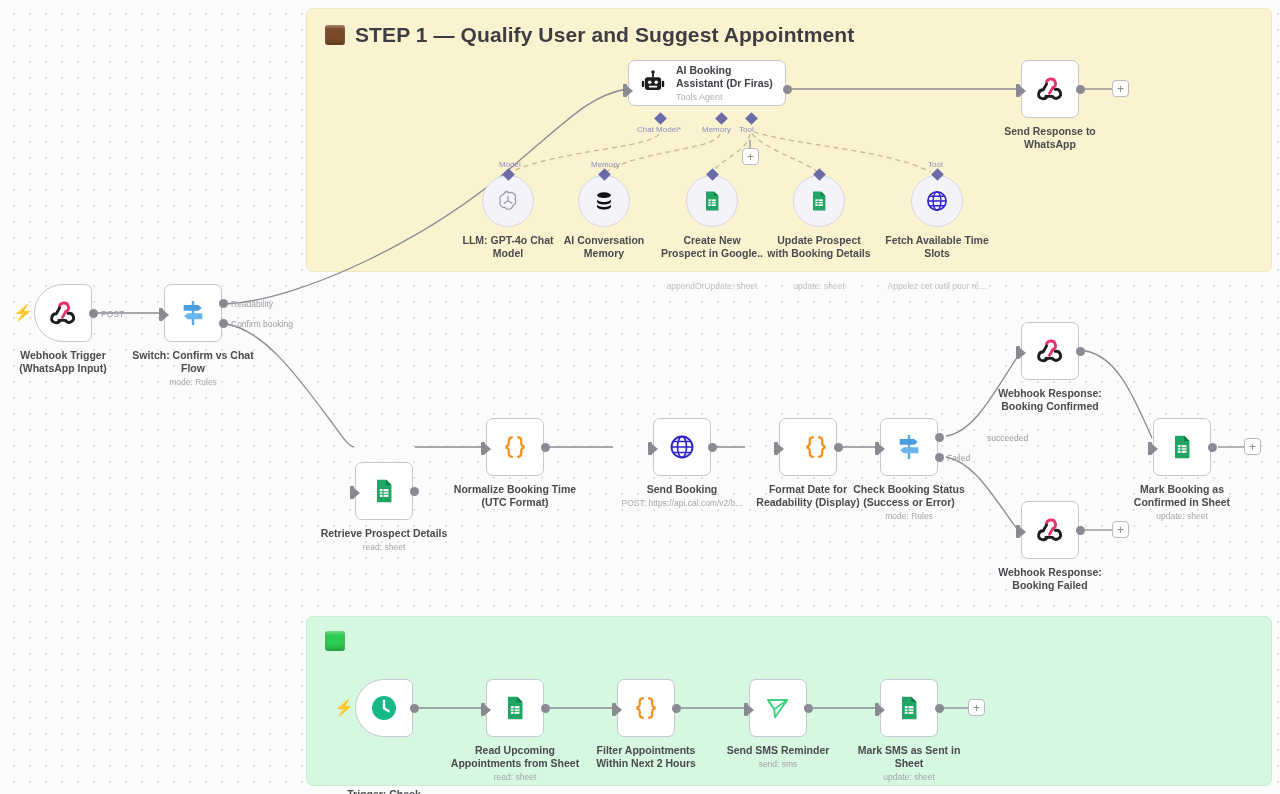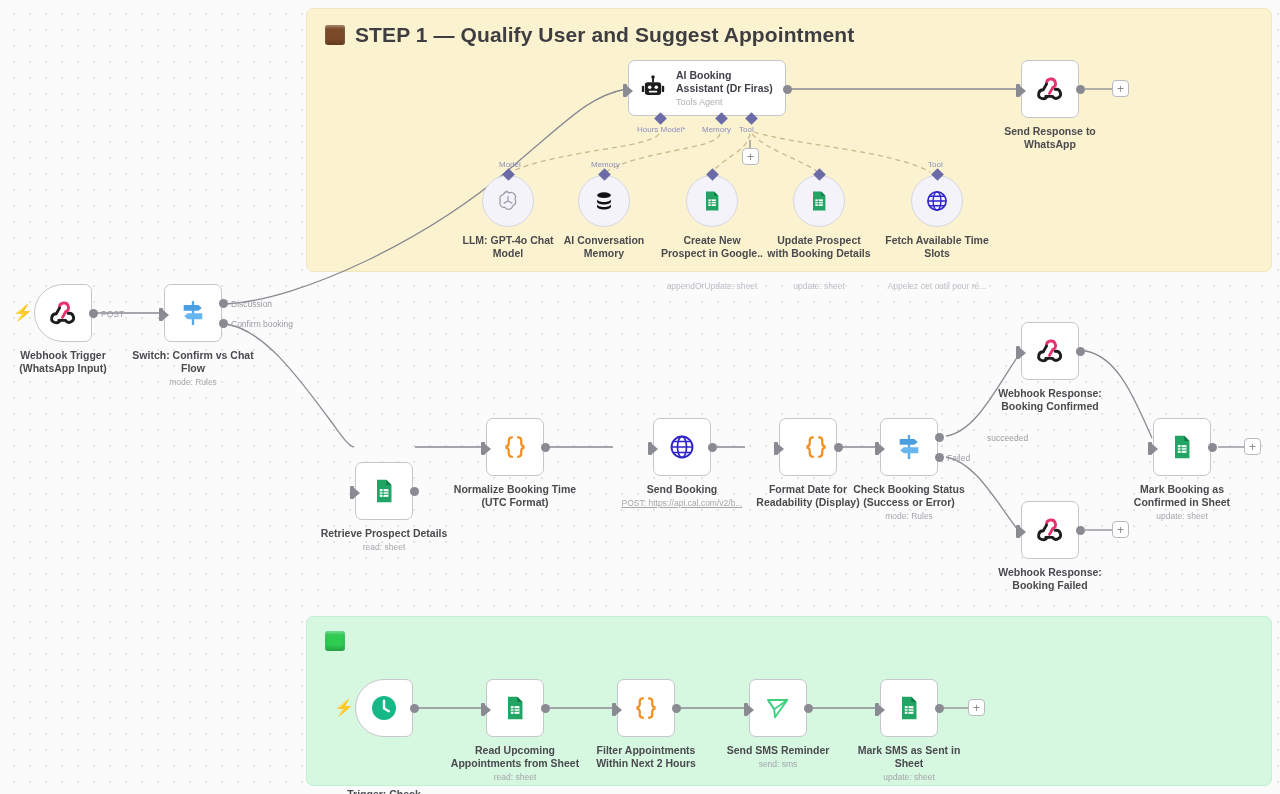--- a/index.html
+++ b/index.html
@@ -281,50 +281,50 @@
 (WhatsApp Input)</div>
   </div>
 
   <div class="node" style="left:164px; top:284px;">
     <svg class="icon" width="32" height="32" viewBox="0 0 24 24">
       <rect x="11.1" y="3" width="1.8" height="18" fill="#5aa9e6"></rect>
       <path d="M5 6h11l2.6 2.2L16 10.4H5z" fill="#4a9ee0"></path>
       <path d="M19 12.2H8l-2.6 2.2L8 16.6h11z" fill="#69b6ef"></path>
     </svg>
     <div class="port" style="left:54px; top:14px;"></div>
-    <span class="port-label" style="left:66px; top:14px;">Discussion</span>
+    <span class="port-label" style="left:66px; top:14px;">Readability</span>
     <div class="port" style="left:54px; top:34px;"></div>
     <span class="port-label" style="left:66px; top:34px;">Confirm booking</span>
     <div class="port-in" style="left:-6px; top:23px;"></div>
     <div class="label">Switch: Confirm vs Chat
 Flow</div>
     <div class="sublabel" style="top:92px;">mode: Rules</div>
   </div>
 
-  <div class="node wide" style="left:628px; top:60px; width:158px; height:56px;">
+  <div class="node wide" style="left:628px; top:60px; width:158px; height:46px;">
     <svg class="icon" width="28" height="28" viewBox="0 0 24 24" style="flex:0 0 auto;">
       <rect x="5" y="7" width="14" height="11" rx="2.5" fill="#1d1d1d"></rect>
       <rect x="11.2" y="3" width="1.6" height="4" fill="#1d1d1d"></rect>
       <circle cx="12" cy="2.6" r="1.5" fill="#1d1d1d"></circle>
       <rect x="2.4" y="10" width="2" height="5.5" rx="1" fill="#1d1d1d"></rect>
       <rect x="19.6" y="10" width="2" height="5.5" rx="1" fill="#1d1d1d"></rect>
       <circle cx="9.2" cy="11.4" r="1.5" fill="#fff"></circle>
       <circle cx="14.8" cy="11.4" r="1.5" fill="#fff"></circle>
       <rect x="8.4" y="14.4" width="7.2" height="1.5" rx="0.6" fill="#fff"></rect>
     </svg>
     <div>
       <div class="agent-title">AI Booking
 Assistant (Dr Firas)</div>
       <div class="agent-sub">Tools Agent</div>
     </div>
     <div class="port-in" style="left:-6px; top:23px;"></div>
     <div class="port" style="left:154px; top:24px;"></div>
 
     <div class="diamond" style="left:27px; top:53px;"></div>
-    <span class="diamond-label" style="left:8px; top:64px;">Hours Model*</span>
+    <span class="diamond-label" style="left:8px; top:64px;">Chat Model*</span>
     <div class="diamond" style="left:88px; top:53px;"></div>
     <span class="diamond-label" style="left:73px; top:64px;">Memory</span>
     <div class="diamond" style="left:118px; top:53px;"></div>
     <span class="diamond-label" style="left:110px; top:64px;">Tool</span>
   </div>
 
   <div class="plus" style="left:742px; top:148px;">+</div>
 
   <div class="node" style="left:1021px; top:60px;">
     <svg class="icon" width="30" height="30" viewBox="0 0 24 24">
@@ -427,21 +427,21 @@
 
   <div class="node" style="left:617px; top:418px;margin-left:36px;">
     <svg class="icon" width="30" height="30" viewBox="0 0 24 24">
       <circle cx="12" cy="12" r="8.4" fill="none" stroke="#2e24c9" stroke-width="1.5"></circle>
       <ellipse cx="12" cy="12" rx="3.6" ry="8.4" fill="none" stroke="#2e24c9" stroke-width="1.3"></ellipse>
       <path d="M3.6 12h16.8M5 7.6h14M5 16.4h14" stroke="#2e24c9" stroke-width="1.3"></path>
     </svg>
     <div class="port-in" style="left:-6px; top:23px;"></div>
     <div class="port" style="left:54px; top:24px;"></div>
     <div class="label">Send Booking</div>
-    <div class="sublabel" style="top:79px;text-decoration:underline;">POST: https://api.cal.com/v2/b...</div>
+    <div class="sublabel" style="top:79px;">POST: https://api.cal.com/v2/b...</div>
   </div>
 
   <div class="node" style="left:779px; top:418px;padding-left:15px;">
     <svg class="icon" width="30" height="30" viewBox="0 0 24 24">
       <path d="M9.6 4.2c-2.2 0-2.6 1-2.6 2.6v2.1c0 1.4-.6 2.2-1.8 2.5v1.2c1.2.3 1.8 1.1 1.8 2.5v2.1c0 1.6.4 2.6 2.6 2.6" fill="none" stroke="#f29121" stroke-width="1.8" stroke-linecap="round"></path>
       <path d="M14.4 4.2c2.2 0 2.6 1 2.6 2.6v2.1c0 1.4.6 2.2 1.8 2.5v1.2c-1.2.3-1.8 1.1-1.8 2.5v2.1c0 1.6-.4 2.6-2.6 2.6" fill="none" stroke="#f29121" stroke-width="1.8" stroke-linecap="round"></path>
     </svg>
     <div class="port-in" style="left:-6px; top:23px;"></div>
     <div class="port" style="left:54px; top:24px;"></div>
     <div class="label">Format Date for

